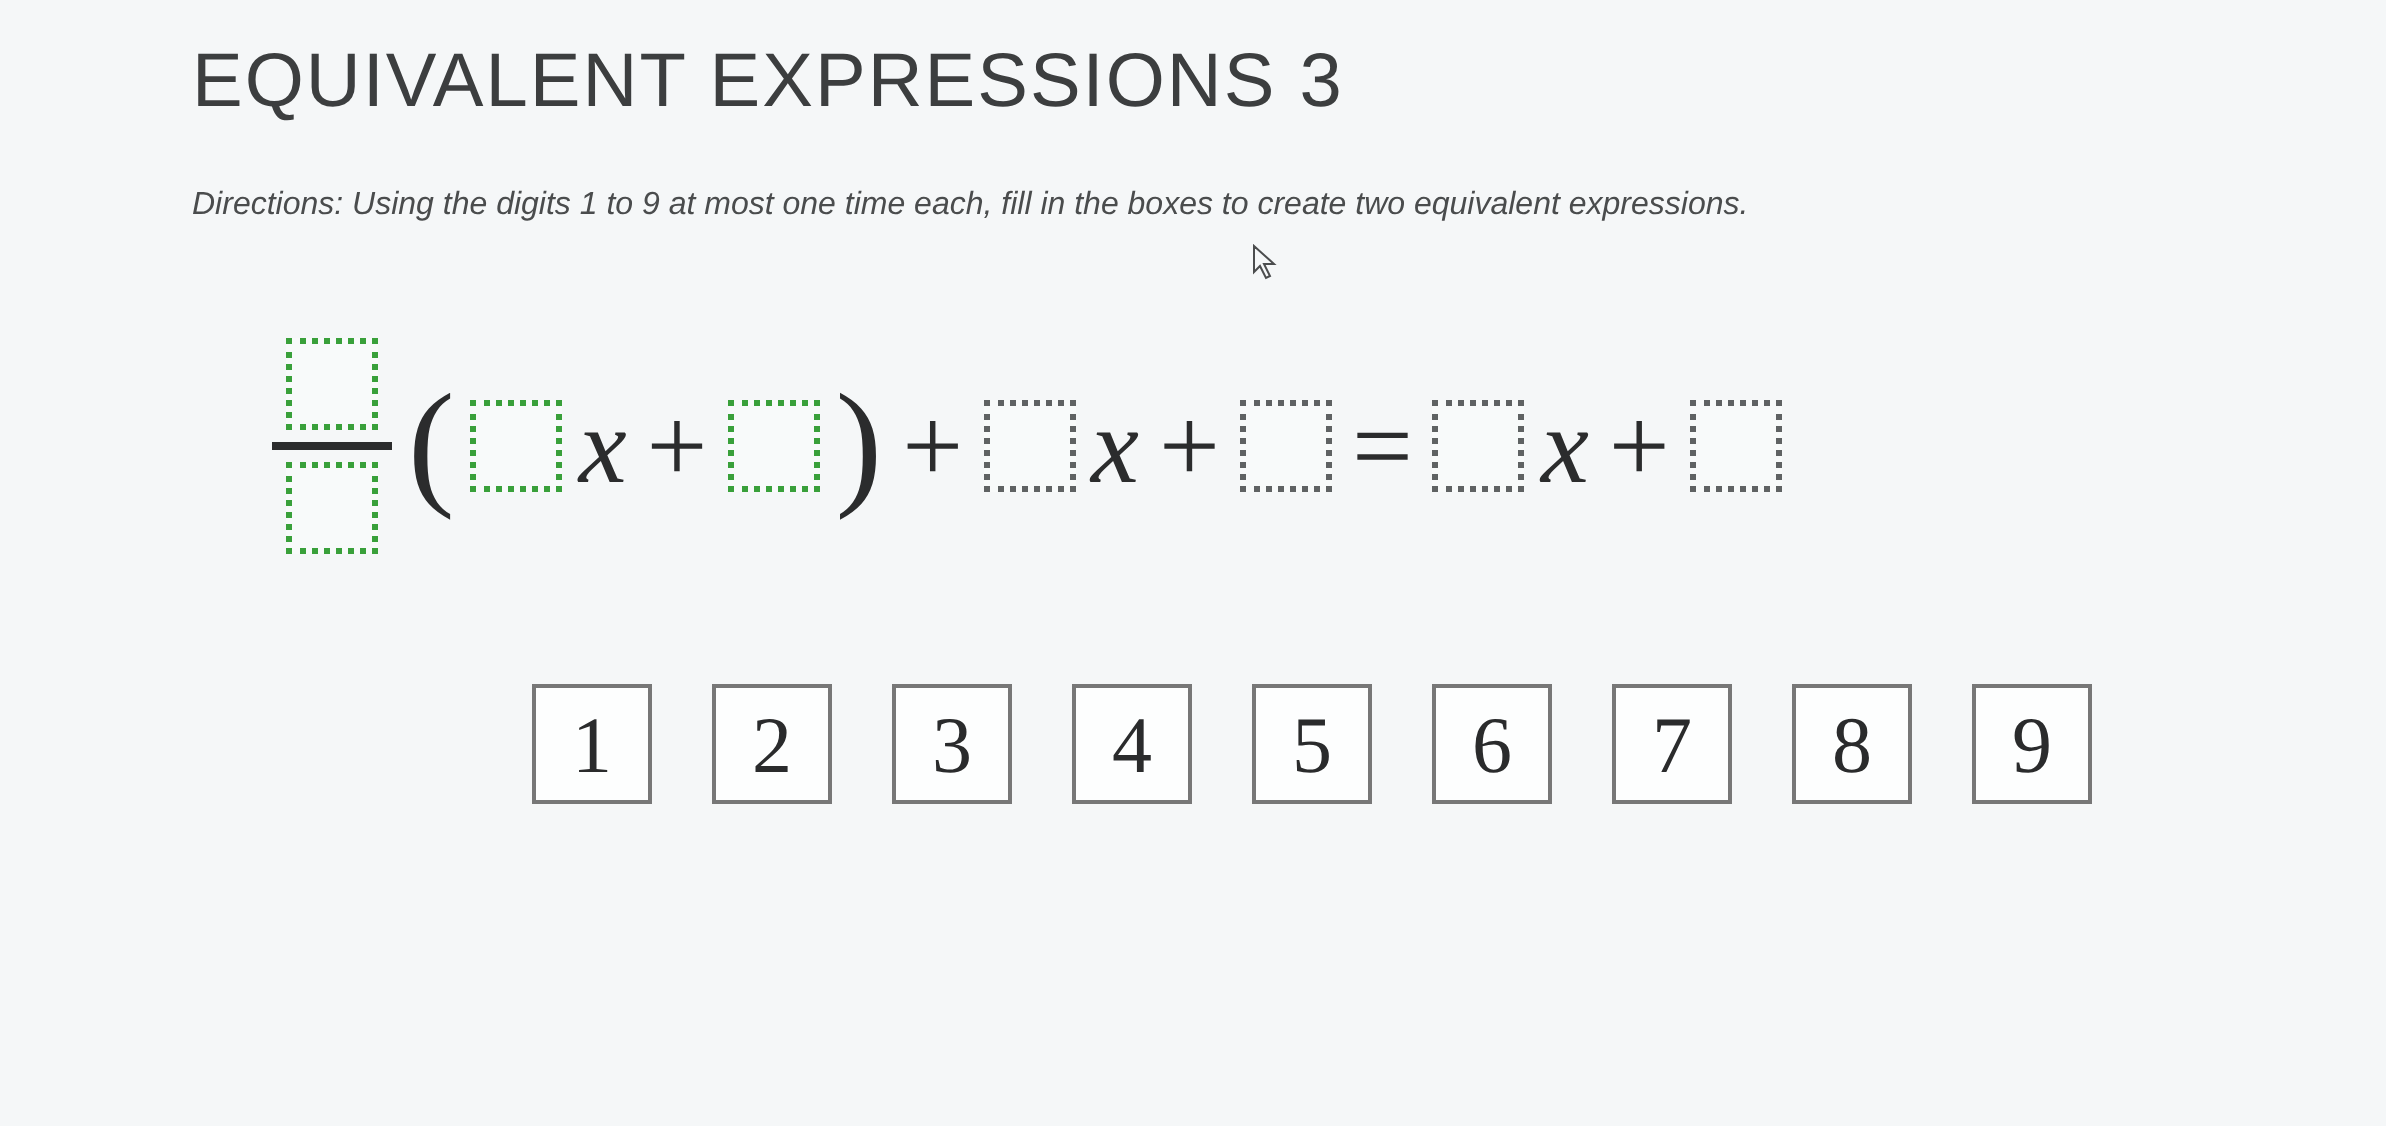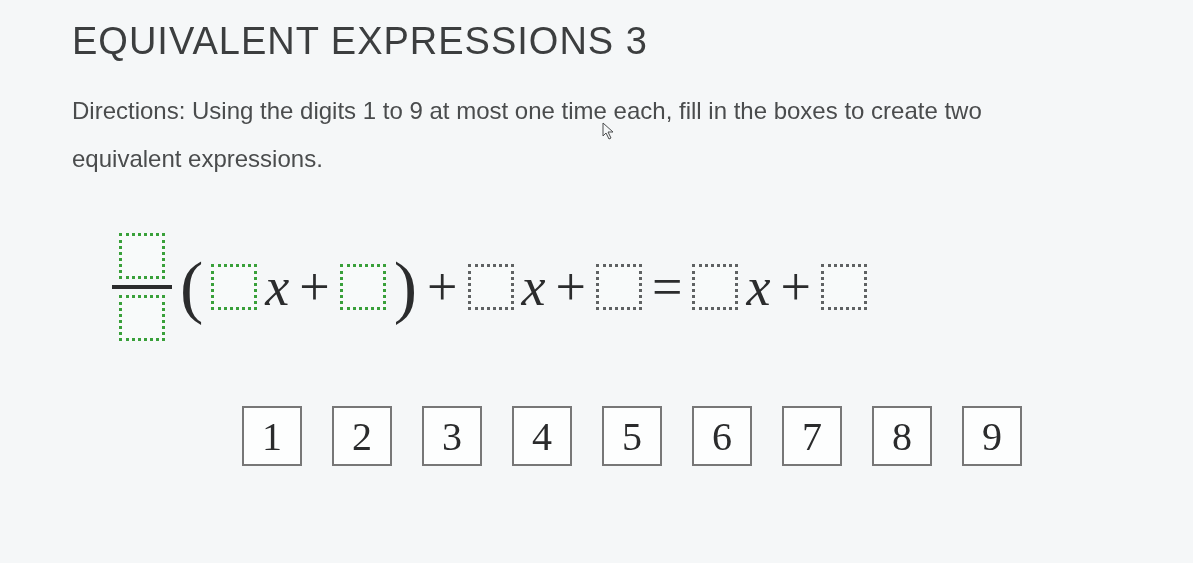--- a/index.html
+++ b/index.html
@@ -7,35 +7,37 @@
     margin: 0;
     padding: 0;
     width: 1193px;
     height: 563px;
     background: #f5f7f8;
     font-family: Arial, Helvetica, sans-serif;
     overflow: hidden;
   }
   .page {
     padding: 20px 120px 0 72px;
+    margin-left: 24px;
   }
   .title {
     font-family: Impact, 'Arial Narrow Bold', sans-serif;
     font-weight: 400;
     font-size: 38px;
     letter-spacing: 1px;
     color: #3c3e3f;
     margin: 0 0 24px 0;
   }
   .directions {
-    font-size: 24px;
+    font-size: 16px;
     color: #4a4c4d;
     line-height: 2.0;
     margin-bottom: 50px;
     position: relative;
+    font-style: italic;
   }
   .cursor-icon {
     position: absolute;
     left: 530px;
     top: 34px;
     font-size: 14px;
     color: #4b4d4e;
     pointer-events: none;
   }
   .equation {

